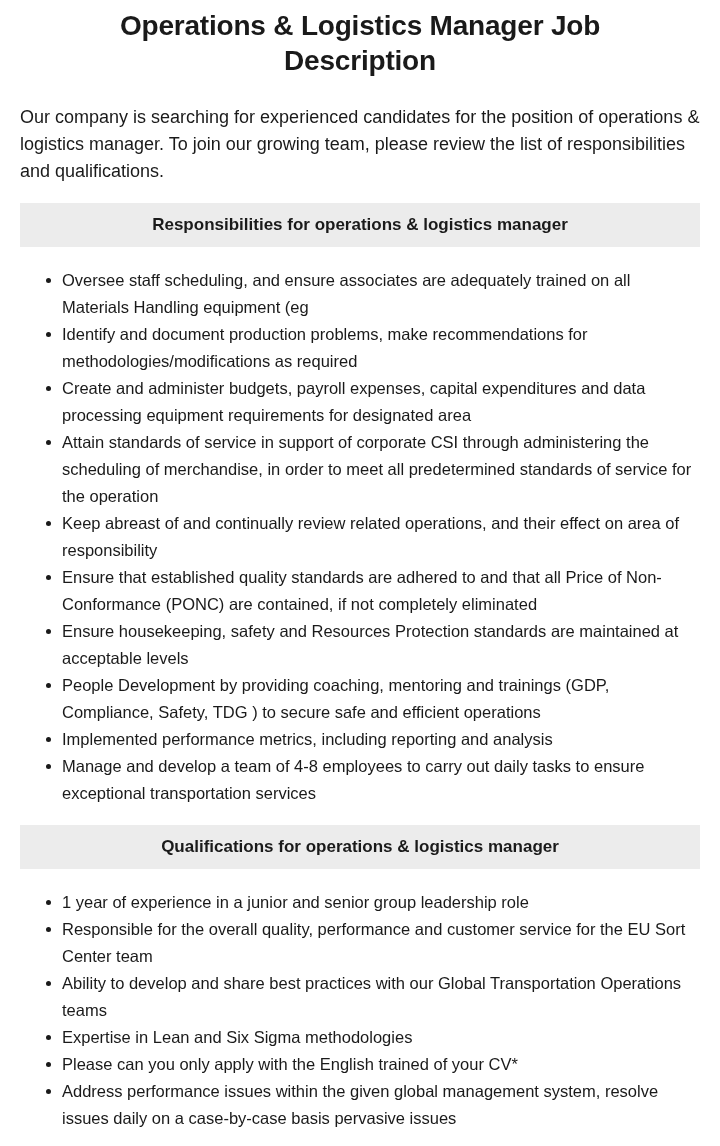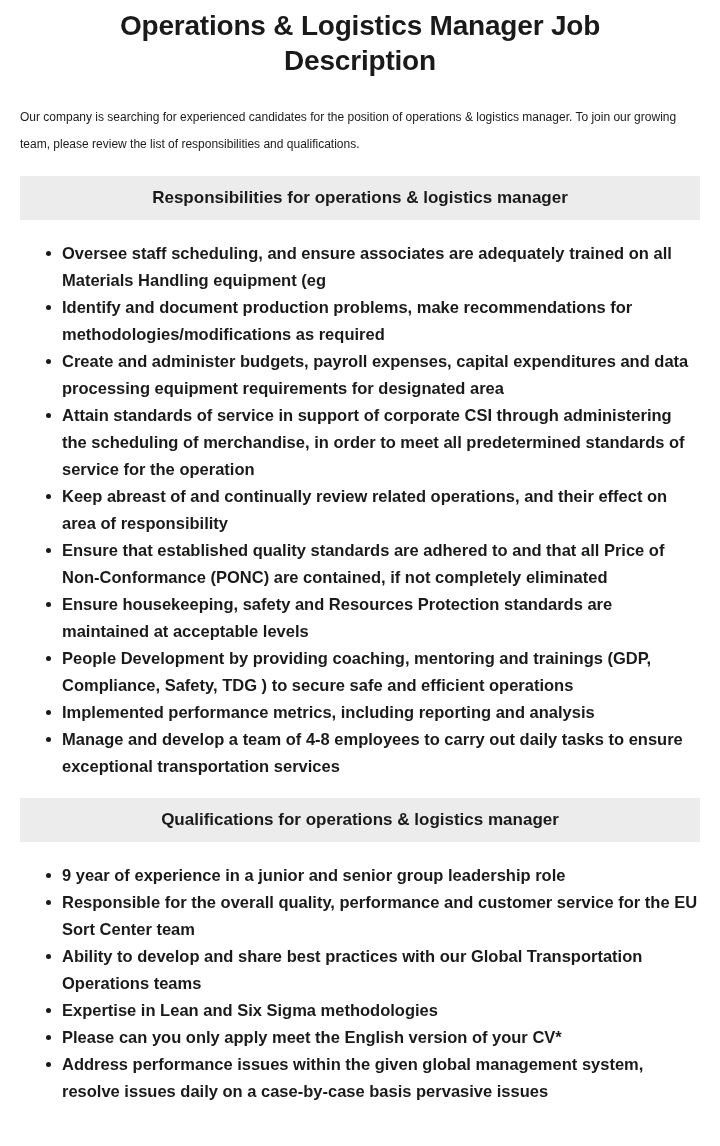--- a/index.html
+++ b/index.html
@@ -26,38 +26,37 @@
   .title {
     font-size: 28px;
     line-height: 35px;
     font-weight: 700;
     text-align: center;
     letter-spacing: -0.2px;
     max-width: 620px;
     margin: 2px auto 2px auto;
   }
   .intro {
-    font-size: 12px;
+    font-size: 18px;
     line-height: 27px;
     margin: 26px 0 0 0;
   }
   .section-header {
     background: var(--band-bg);
     margin: 18px 0 0 0;
     padding: 9px 20px;
     font-size: 17px;
     line-height: 26px;
     font-weight: 700;
     text-align: center;
   }
   .bullet-list {
     list-style: none;
     margin: 20px 0 0 0;
     padding: 0;
-    font-weight: bold;
   }
   .bullet-item {
     position: relative;
     padding-left: 42px;
     font-size: 16.5px;
     line-height: 27px;
   }
   .bullet-dot {
     position: absolute;
     left: 26px;
@@ -99,26 +98,26 @@
 
       <li class="bullet-item"><span class="bullet-dot"></span><span>Implemented performance metrics, including reporting and analysis</span></li>
 
       <li class="bullet-item"><span class="bullet-dot"></span><span>Manage and develop a team of 4-8 employees to carry out daily tasks to ensure exceptional transportation services</span></li>
     </ul>
 
   <div class="section-header">Qualifications for operations &amp; logistics manager</div>
 
   <ul class="bullet-list">
 
-      <li class="bullet-item"><span class="bullet-dot"></span><span>9 year of experience in a junior and senior group leadership role</span></li>
+      <li class="bullet-item"><span class="bullet-dot"></span><span>1 year of experience in a junior and senior group leadership role</span></li>
 
       <li class="bullet-item"><span class="bullet-dot"></span><span>Responsible for the overall quality, performance and customer service for the EU Sort Center team</span></li>
 
       <li class="bullet-item"><span class="bullet-dot"></span><span>Ability to develop and share best practices with our Global Transportation Operations teams</span></li>
 
       <li class="bullet-item"><span class="bullet-dot"></span><span>Expertise in Lean and Six Sigma methodologies</span></li>
 
-      <li class="bullet-item"><span class="bullet-dot"></span><span>Please can you only apply meet the English version of your CV*</span></li>
+      <li class="bullet-item"><span class="bullet-dot"></span><span>Please can you only apply with the English trained of your CV*</span></li>
 
       <li class="bullet-item"><span class="bullet-dot"></span><span>Address performance issues within the given global management system, resolve issues daily on a case-by-case basis pervasive issues</span></li>
     </ul>
 
 </div>
 
 </body></html>

